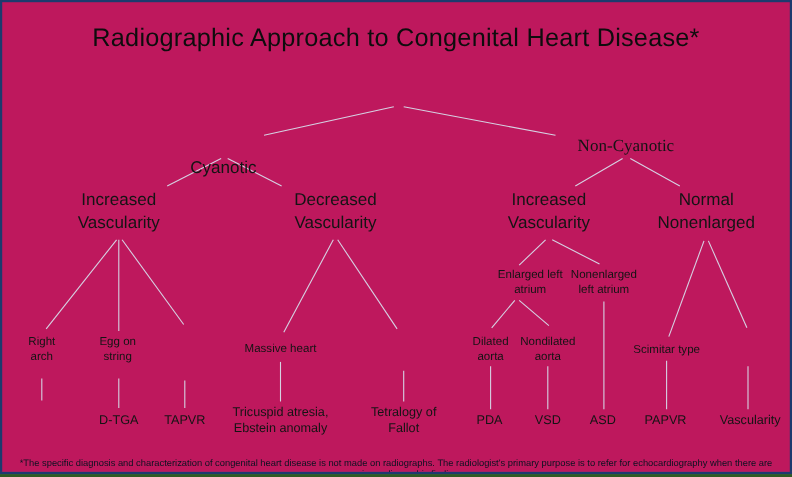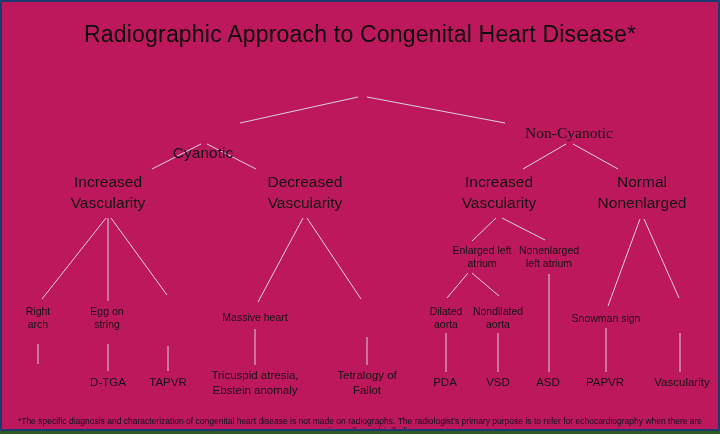--- a/index.html
+++ b/index.html
@@ -97,21 +97,21 @@
 
     <div class="node sm" style="left:36px;top:303px;">Right
 arch</div>
     <div class="node sm" style="left:105px;top:303px;">Egg on
 string</div>
     <div class="node sm" style="left:253px;top:309px;">Massive heart</div>
     <div class="node sm" style="left:444px;top:303px;">Dilated
 aorta</div>
     <div class="node sm" style="left:496px;top:303px;">Nondilated
 aorta</div>
-    <div class="node sm" style="left:604px;top:310px;">Snowman sign</div>
+    <div class="node sm" style="left:604px;top:310px;">Scimitar type</div>
 
     <div class="node dx" style="left:106px;top:373px;">D-TGA</div>
     <div class="node dx" style="left:166px;top:373px;">TAPVR</div>
     <div class="node dx" style="left:365px;top:366px;">Tetralogy of
 Fallot</div>
     <div class="node dx" style="left:253px;top:366px;">Tricuspid atresia,
 Ebstein anomaly</div>
     <div class="node dx" style="left:443px;top:373px;text-align:right;">PDA</div>
     <div class="node dx" style="left:496px;top:373px;">VSD</div>
     <div class="node dx" style="left:546px;top:373px;">ASD</div>

